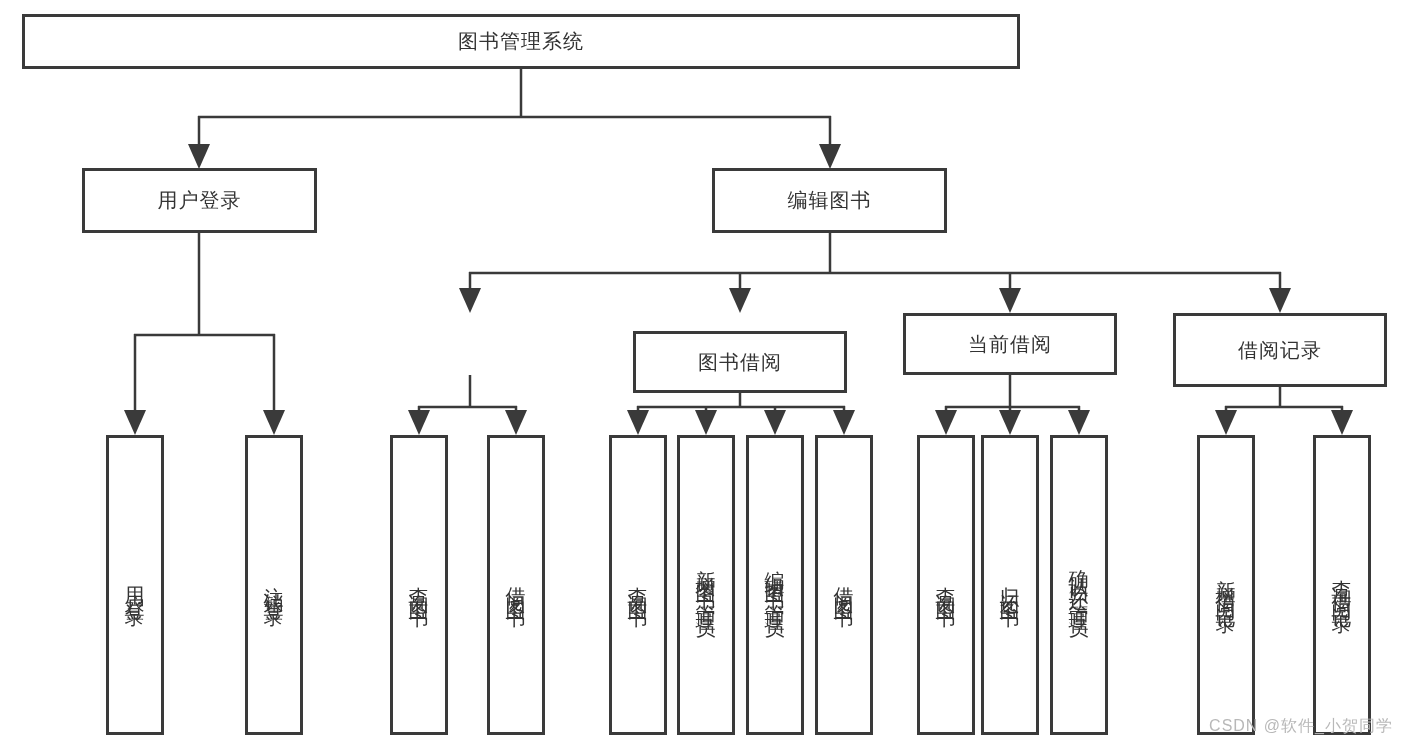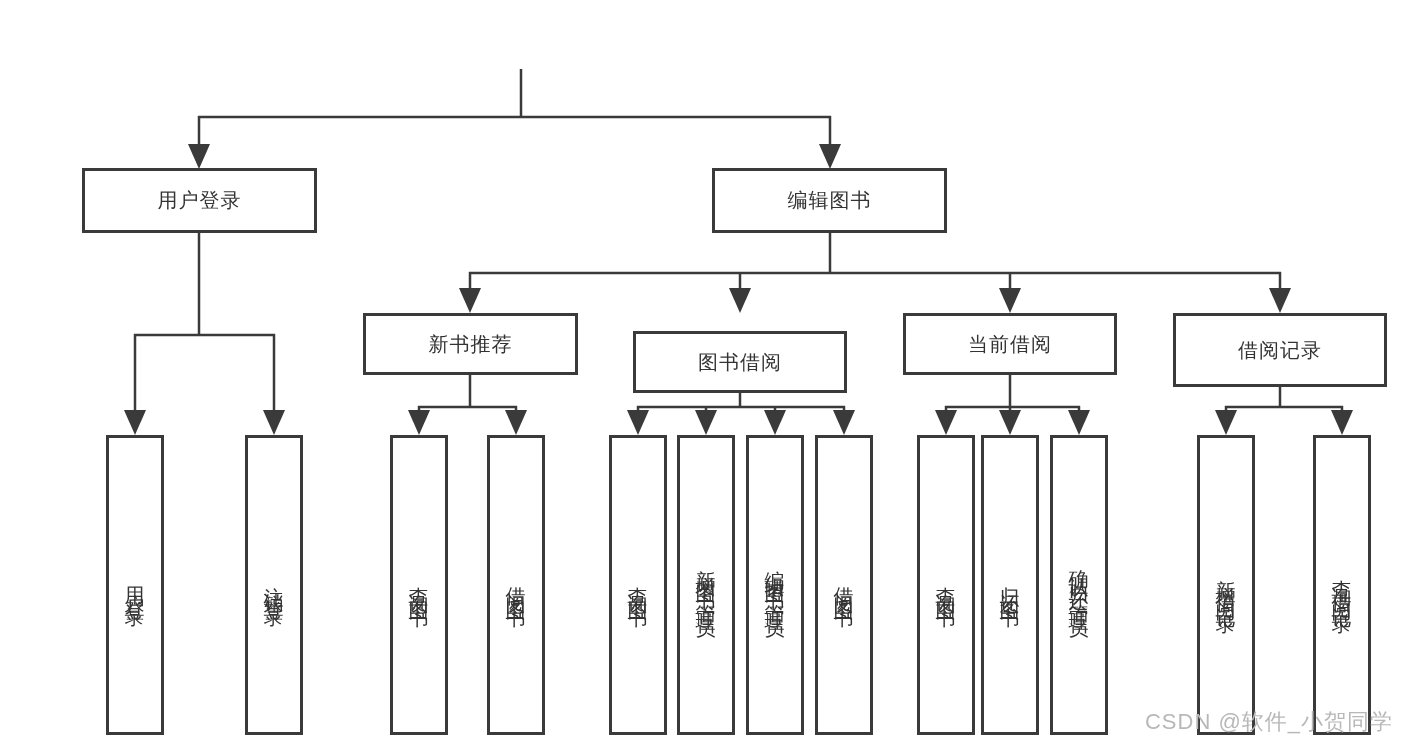--- a/index.html
+++ b/index.html
@@ -63,21 +63,21 @@
     writing-mode: vertical-lr;
     font-size: 20px;
     color: var(--text);
     letter-spacing: 7px;
     line-height: 1;
   }
   .watermark {
     position: absolute;
     right: 12px;
     bottom: 10px;
-    font-size: 22px;
+    font-size: 16px;
     color: var(--watermark);
     letter-spacing: 1px;
     white-space: nowrap;
     text-align: right;
   }
 </style>
 </head>
 <body>
 
 <div class="canvas">
@@ -151,31 +151,31 @@
     <g>
       <line x1="1280" y1="375" x2="1280" y2="408"></line>
       <line x1="1225" y1="407" x2="1343" y2="407"></line>
       <line x1="1226" y1="406" x2="1226" y2="413"></line>
       <polygon points="1215,410 1237,410 1226,435"></polygon>
       <line x1="1342" y1="406" x2="1342" y2="413"></line>
       <polygon points="1331,410 1353,410 1342,435"></polygon>
     </g>
   </svg>
 
+  <div class="box" style="left:22px; top:14px; width:998px; height:55px;">
+    <span class="hlabel">图书管理系统</span>
+  </div>
 
   <div class="box" style="left:82px; top:168px; width:235px; height:65px;">
     <span class="hlabel">用户登录</span>
   </div>
   <div class="box" style="left:712px; top:168px; width:235px; height:65px;">
     <span class="hlabel">编辑图书</span>
   </div>
 
-  <div class="box" style="left:363px; top:313px; width:215px; height:62px;">
-    <span class="hlabel">新书推荐</span>
-  </div>
   <div class="box" style="left:633px; top:313px; width:214px; height:62px;margin-top:18px;">
     <span class="hlabel">图书借阅</span>
   </div>
   <div class="box" style="left:903px; top:313px; width:214px; height:62px;align-items:center;">
     <span class="hlabel">当前借阅</span>
   </div>
   <div class="box" style="left:1173px; top:313px; width:214px; height:74px;">
     <span class="hlabel">借阅记录</span>
   </div>
 

